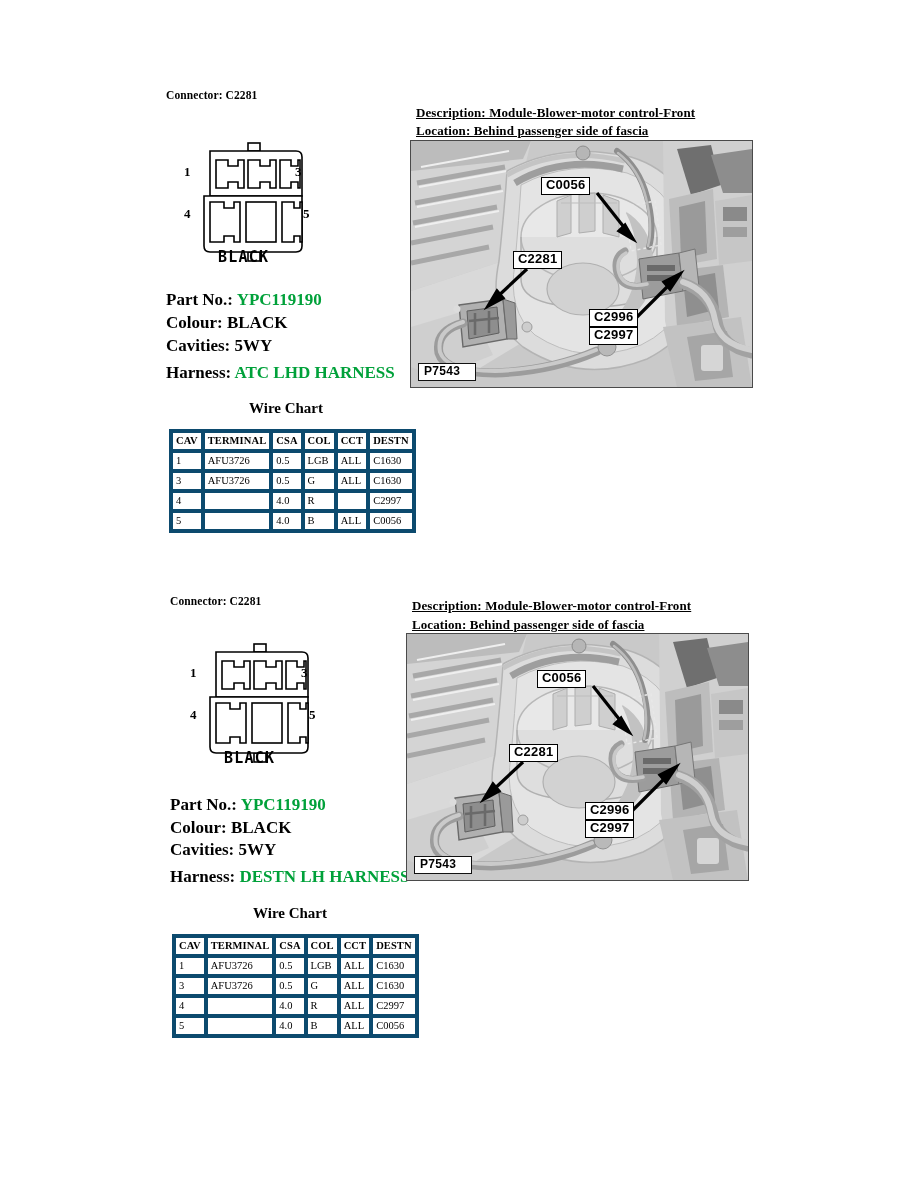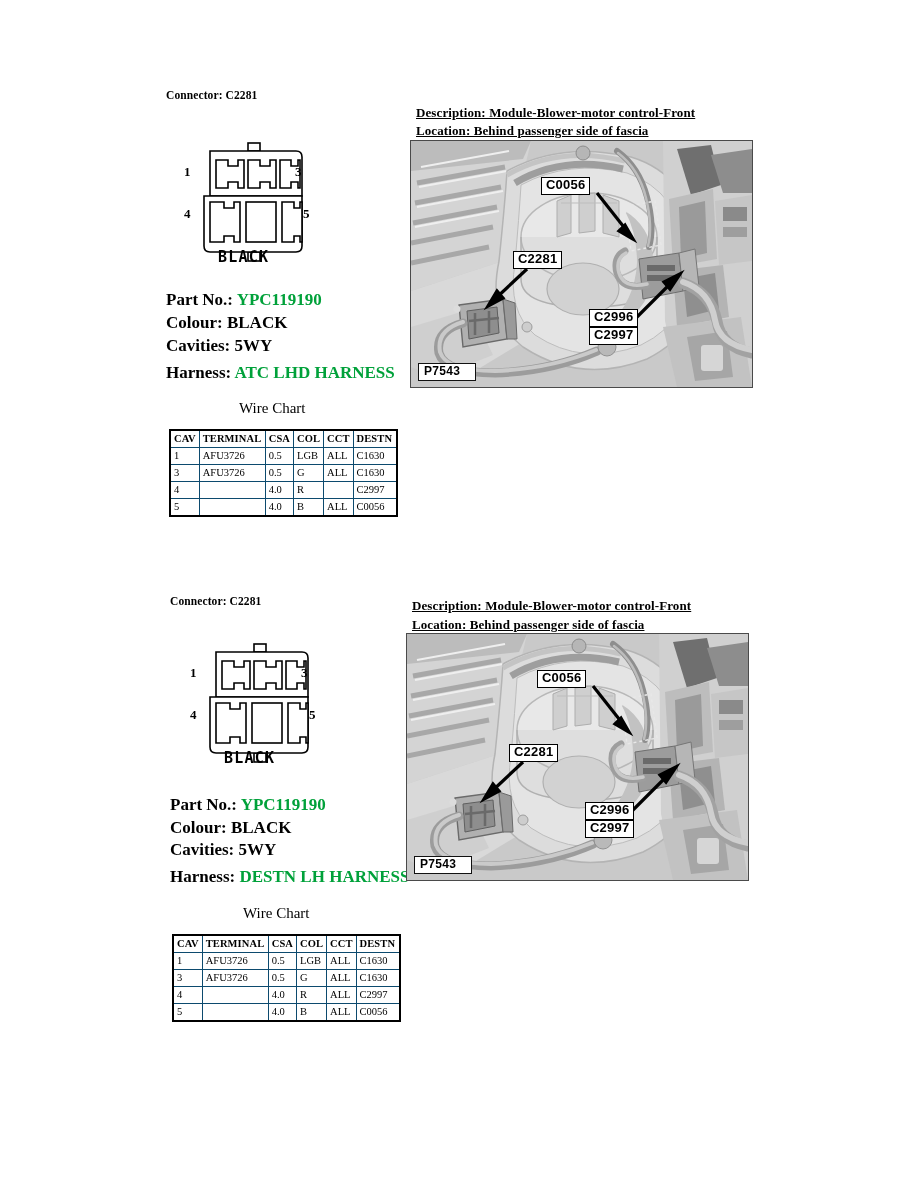--- a/index.html
+++ b/index.html
@@ -89,35 +89,36 @@
     letter-spacing: 0.2px;
     padding: 0px 4px 1px 4px;
     line-height: 1.15;
     white-space: nowrap;
   }
 
   
   .wire-chart-title {
     position: absolute;
     font-size: 15px;
-    font-weight: normal;
+    font-weight: bold;
     font-family: "Liberation Serif", serif;
     white-space: nowrap;
+    margin-left: 10px;
   }
   table.wire-chart {
     position: absolute;
     border-collapse: collapse;
     font-size: 10.5px;
     font-family: "Liberation Serif", serif;
     background: #fff;
     border: 2px solid #000;
   }
   table.wire-chart th,
   table.wire-chart td {
-    border: 1px solid #0c4a6e;
+    border: 4px solid #0c4a6e;
     padding: 1px 3px;
     text-align: left;
     vertical-align: middle;
     height: 16px;
     line-height: 14px;
     white-space: nowrap;
   }
   table.wire-chart th {
     font-weight: bold;
     font-size: 10.5px;

